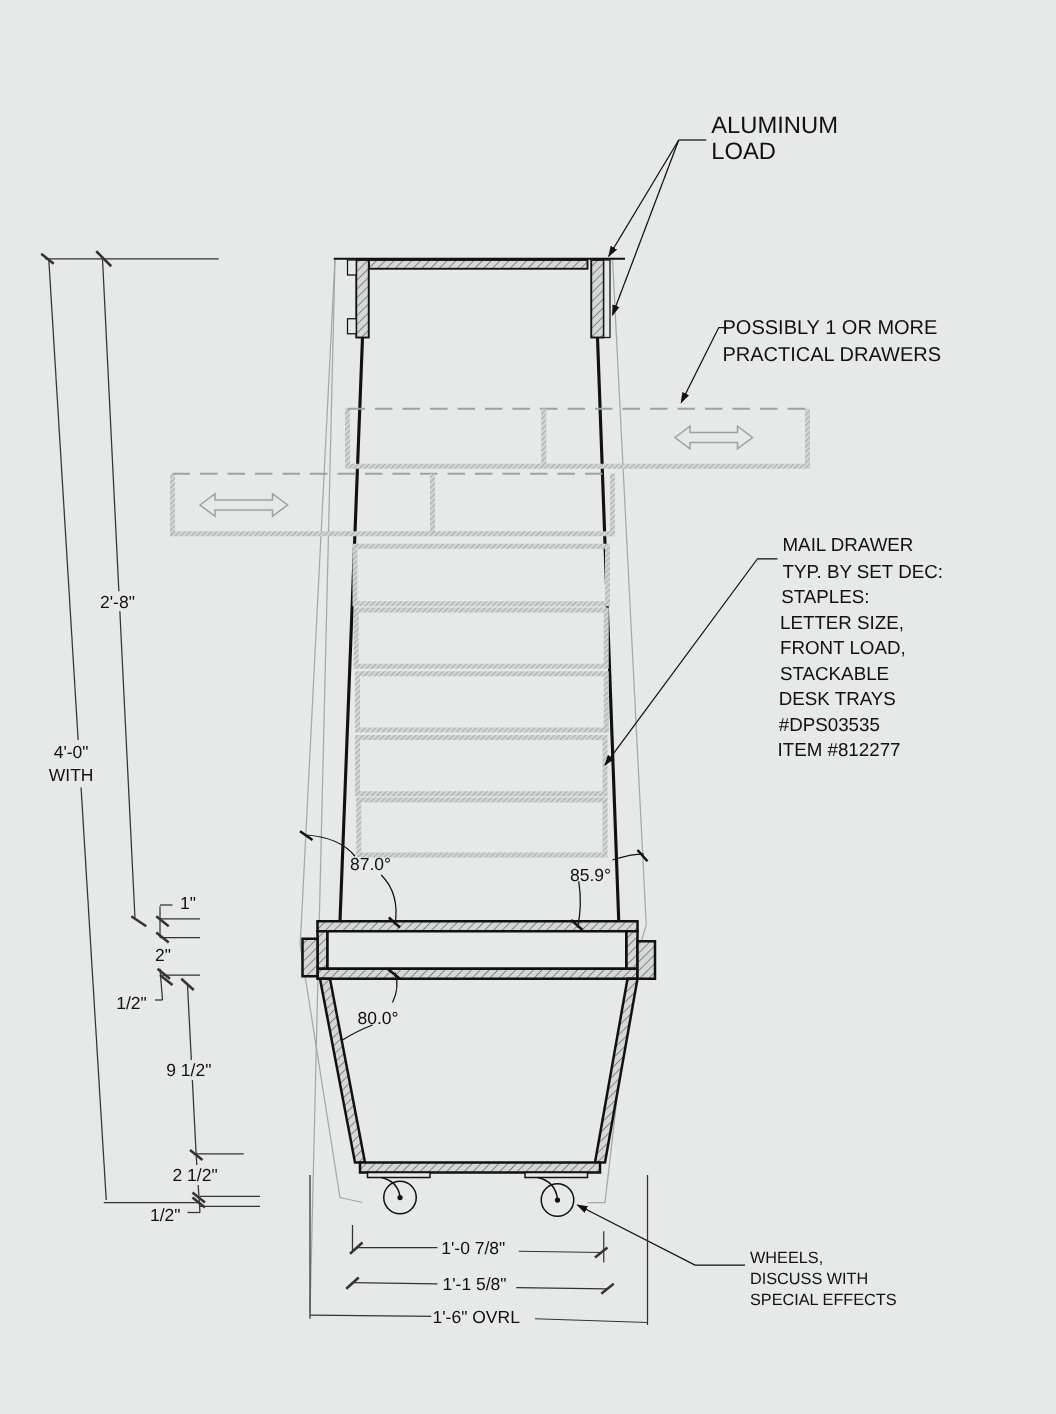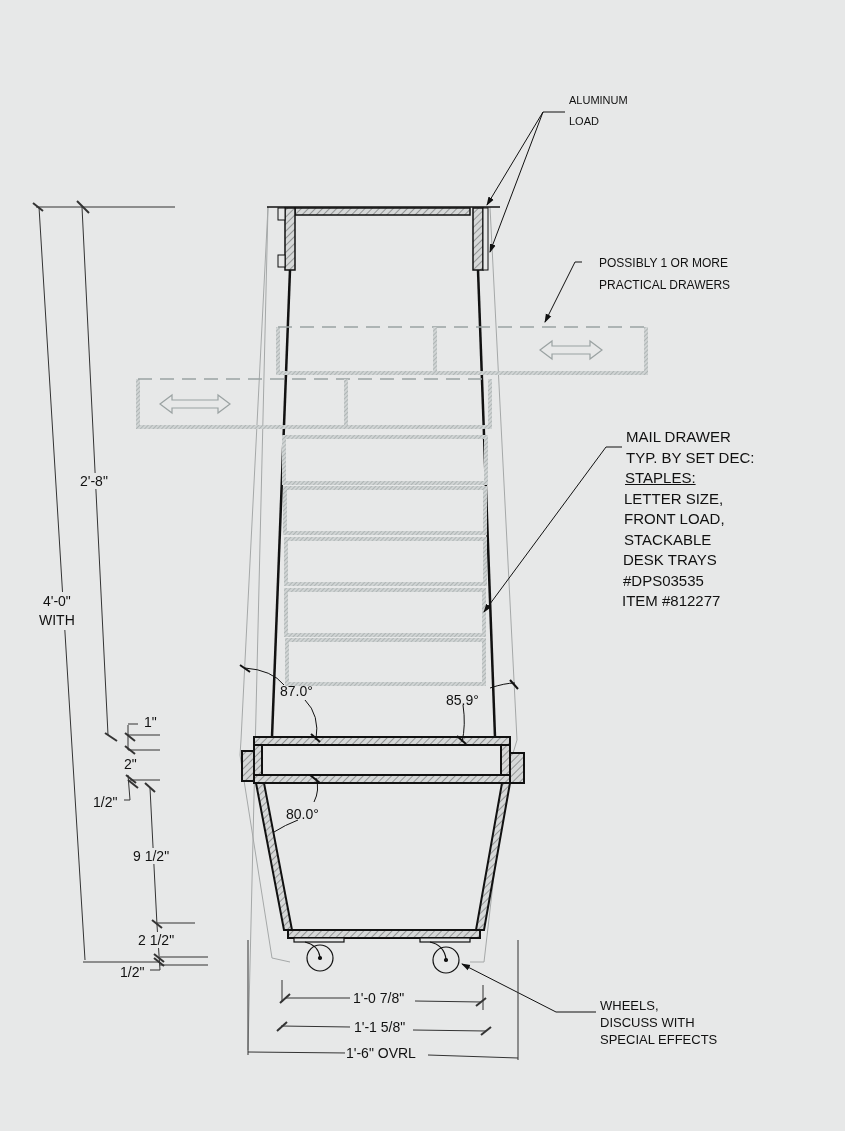--- a/index.html
+++ b/index.html
@@ -1,20 +1,20 @@
 <!DOCTYPE html>
 <html><head>
 <meta charset="utf-8">
 <style>
   html, body { margin:0; padding:0; }
   body { width:845px; height:1131px; background:#e7e8e8; overflow:hidden; position:relative; font-family:"Liberation Sans", sans-serif; }
   #drawing { position:absolute; left:0; top:0; }
   .lbl { position:absolute; color:#111; font-size:15px; line-height:21px; white-space:nowrap; }
   .dim { position:absolute; color:#111; font-size:14px; white-space:nowrap; background:#e7e8e8; padding:0 1px; }
-  .u { text-decoration:underline; }
+  .u { }
 </style>
 </head>
 <body>
 
 <svg id="drawing" width="845" height="1131" viewBox="0 0 845 1131" xmlns="http://www.w3.org/2000/svg">
   <defs>
     <pattern id="hatch" patternUnits="userSpaceOnUse" width="5" height="5" patternTransform="rotate(45)">
       <rect width="5" height="5" fill="#d6d8d8"></rect>
       <line x1="0" y1="0" x2="0" y2="5" stroke="#7d7f7f" stroke-width="1.5"></line>
     </pattern>
@@ -160,26 +160,26 @@
     <line x1="413" y1="1030" x2="486" y2="1031"></line>
     <line x1="277" y1="1031" x2="287" y2="1022" stroke-width="2"></line>
     <line x1="481" y1="1035" x2="491" y2="1027" stroke-width="2"></line>
     <line x1="248" y1="1052" x2="348" y2="1053"></line>
     <line x1="428" y1="1055" x2="518" y2="1058"></line>
     <line x1="518" y1="940" x2="518" y2="1060"></line>
     <line x1="248" y1="940" x2="248" y2="1055"></line>
   </g>
 </svg>
 
-<div class="lbl" style="left:569px;top:90px;font-size:11px;">
+<div class="lbl" style="left:569px;top:90px;font-size:19px;">
   <div>ALUMINUM</div>
   <div>LOAD</div>
 </div>
 
-<div class="lbl" style="left:599px;top:252px;font-size:12px;line-height:22px;">
+<div class="lbl" style="left:578px;top:252px;font-size:16px;line-height:22px;">
   <div>POSSIBLY 1 OR MORE</div>
   <div>PRACTICAL DRAWERS</div>
 </div>
 
 <div class="lbl" style="left:626px;top:427px;font-size:15px;line-height:20.5px;">
   <div>MAIL DRAWER</div>
   <div>TYP. BY SET DEC:</div>
   <div class="u" style="margin-left:-1px;">STAPLES:</div>
   <div style="margin-left:-2px;">LETTER SIZE,</div>
   <div style="margin-left:-2px;">FRONT LOAD,</div>
@@ -201,18 +201,18 @@
   <div>WITH</div>
 </div>
 <div class="dim" style="left:143px;top:714px;">1"</div>
 <div class="dim" style="left:123px;top:756px;">2"</div>
 <div class="dim" style="left:92px;top:794px;">1/2"</div>
 <div class="dim" style="left:132px;top:848px;">9 1/2"</div>
 <div class="dim" style="left:137px;top:932px;">2 1/2"</div>
 <div class="dim" style="left:119px;top:964px;">1/2"</div>
 
 <div class="dim" style="left:279px;top:683px;background:transparent;">87.0°</div>
-<div class="dim" style="left:445px;top:692px;background:transparent;">85.9°</div>
+<div class="dim" style="left:455px;top:692px;background:transparent;">85.9°</div>
 <div class="dim" style="left:285px;top:806px;background:transparent;">80.0°</div>
 
 <div class="dim" style="left:352px;top:990px;">1'-0 7/8"</div>
 <div class="dim" style="left:353px;top:1019px;">1'-1 5/8"</div>
 <div class="dim" style="left:345px;top:1045px;">1'-6" OVRL</div>
 
 </body></html>

